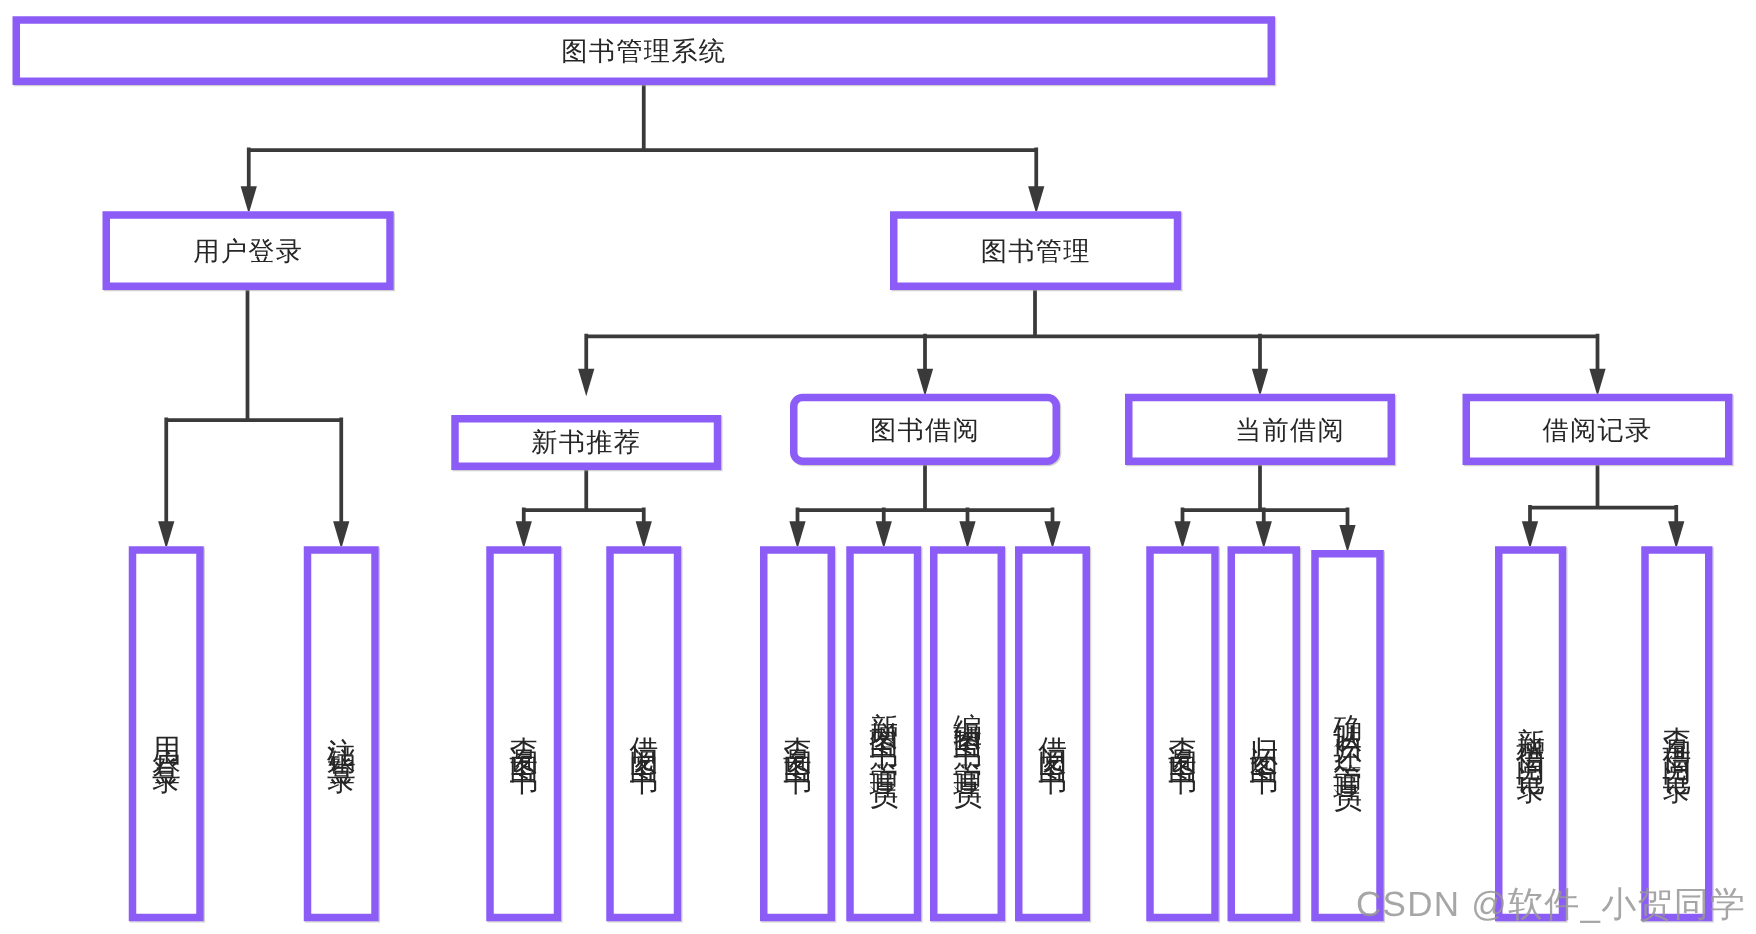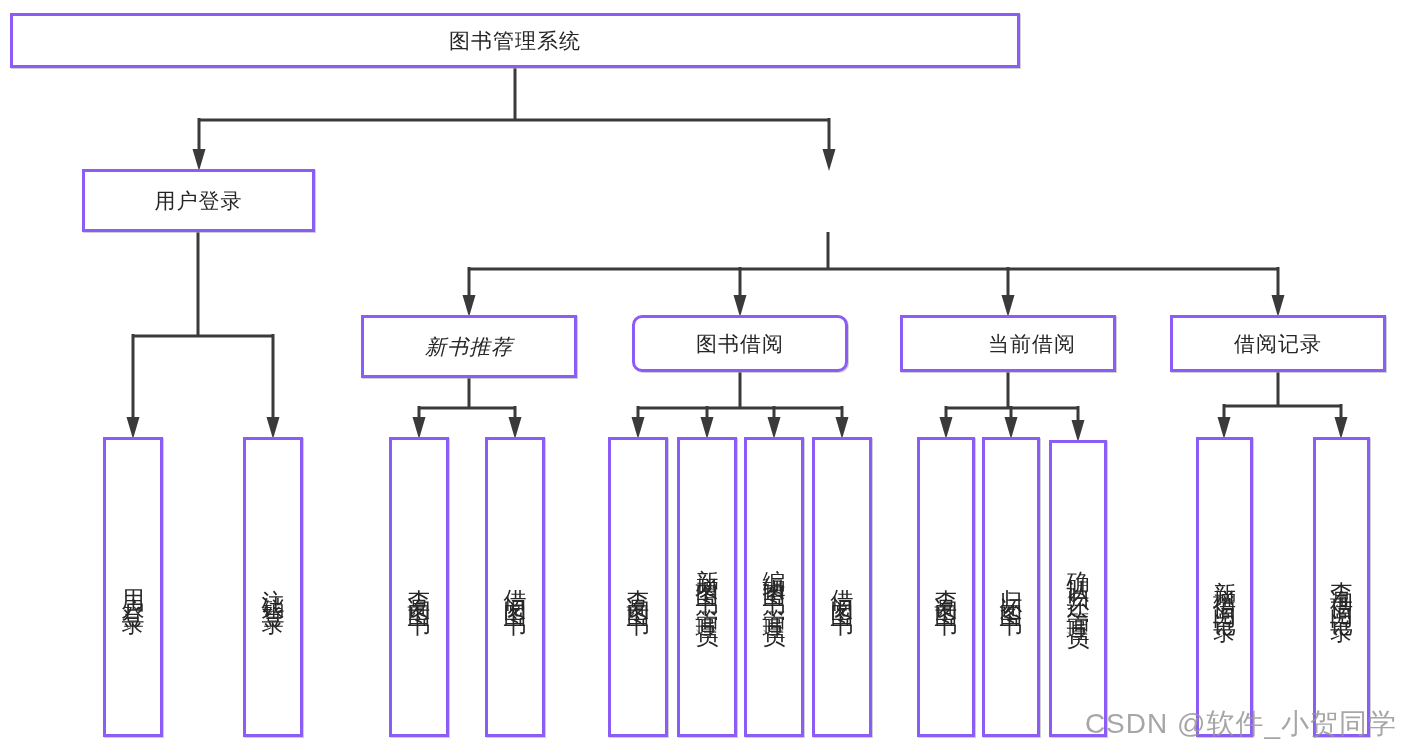--- a/index.html
+++ b/index.html
@@ -3,21 +3,21 @@
 <meta charset="utf-8">
 <style>
   html,body{margin:0;padding:0;background:#fff;}
   .canvas{
     position:relative;width:1405px;height:747px;background:#ffffff;
     font-family:"Liberation Sans","DejaVu Sans",sans-serif;overflow:hidden;
   }
   svg.wires{position:absolute;left:0;top:0;z-index:0;}
   .box{
     position:absolute;box-sizing:border-box;background:#ffffff;
-    border:3px solid #8b5cf6;display:flex;align-items:center;justify-content:center;
+    border:6px solid #8b5cf6;display:flex;align-items:center;justify-content:center;
     color:#262626;z-index:1;
     box-shadow:1px 1px 0 rgba(170,170,170,.55);
   }
   .hbox{font-size:21px;letter-spacing:1px;font-weight:400;}
   .vbox span{
     writing-mode:vertical-rl;text-orientation:mixed;
     font-size:23px;letter-spacing:8px;line-height:1;
   }
   .watermark{
     position:absolute;right:8px;bottom:4px;z-index:5;
@@ -69,22 +69,25 @@
     </g>
   </svg>
 
   <div class="box hbox" style="left:10px;top:13px;width:1010px;height:55px;">
     <span>图书管理系统</span>
   </div>
 
   <div class="box hbox" style="left:82px;top:169px;width:233px;height:63px;">
     <span>用户登录</span>
   </div>
+  <div class="box hbox" style="left:712px;top:169px;width:233px;height:63px;">
+    <span>图书管理</span>
+  </div>
 
-  <div class="box hbox" style="left:361px;top:315px;width:216px;height:63px;font-style:italic;">
+  <div class="box hbox" style="left:361px;top:332px;width:216px;height:44px;">
     <span>新书推荐</span>
   </div>
   <div class="box hbox" style="left:632px;top:315px;width:216px;height:57px;border-radius:10px;">
     <span>图书借阅</span>
   </div>
   <div class="box hbox" style="left:900px;top:315px;width:216px;height:57px;padding-left:48px;">
     <span>当前借阅</span>
   </div>
   <div class="box hbox" style="left:1170px;top:315px;width:216px;height:57px;">
     <span>借阅记录</span>

